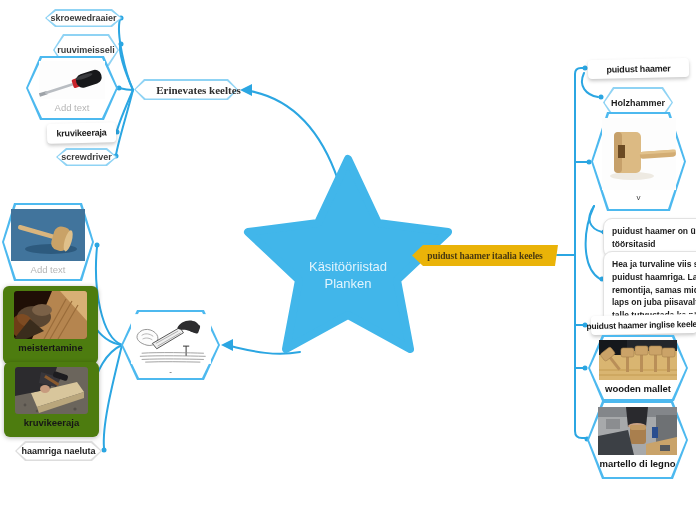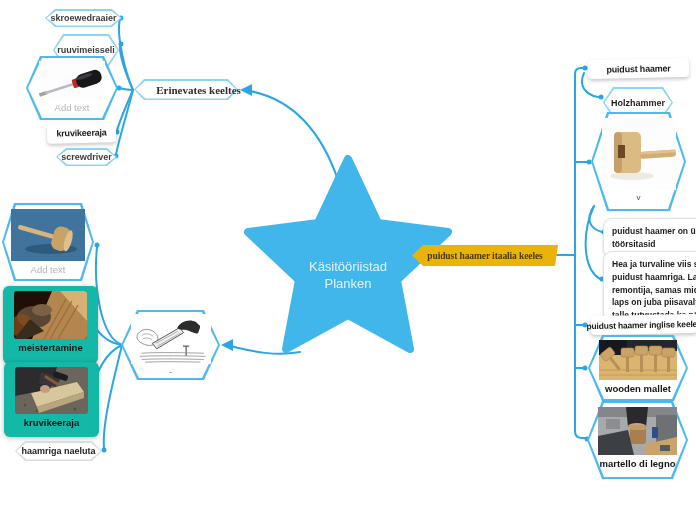--- a/index.html
+++ b/index.html
@@ -16,21 +16,21 @@
   .hex .hl{position:absolute;inset:0;display:flex;align-items:center;justify-content:center;
     font:600 9px "Liberation Sans",sans-serif;color:#3c3c3c;white-space:nowrap;z-index:1;}
   .hex .hc{position:absolute;inset:5px 8px;display:flex;flex-direction:column;
     align-items:center;justify-content:flex-start;z-index:1;}
   .serif .hl{font:700 11px "Liberation Serif",serif;color:#2e2e2e;margin-left:25px;}
   
   .tag{background:#fff;border-radius:4px;box-shadow:0 2px 4px rgba(0,0,0,.22);
     display:flex;align-items:center;justify-content:center;transform:rotate(-1.2deg);
     font:700 9px "Liberation Sans",sans-serif;color:#1d1d1d;white-space:nowrap;letter-spacing:-.2px;}
   
-  .card{background:#14b8a6;border-radius:6px;box-shadow:0 1px 5px rgba(0,0,0,.28);
+  .card{background:#4d7c0f;border-radius:6px;box-shadow:0 1px 5px rgba(0,0,0,.28);
     display:flex;flex-direction:column;align-items:center;padding:5px 5px 3px;}
   .card .img{border-radius:3px;overflow:hidden;line-height:0;}
   .cap{margin-top:3px;font:700 9.5px "Liberation Sans",sans-serif;color:#161616;white-space:nowrap;}
   .cap.ghost{font-weight:400;color:#b5b5b5;}
   .cap.tiny{font:400 8px "Liberation Sans",sans-serif;color:#444;}
   
   .note{background:#fff;border:1px solid #e2e2e2;border-radius:9px;
     box-shadow:0 1px 3px rgba(0,0,0,.12);padding:6px 8px;
     font:700 8.5px/1.5 "Liberation Sans",sans-serif;color:#1c1c1c;white-space:pre-line;}
   

